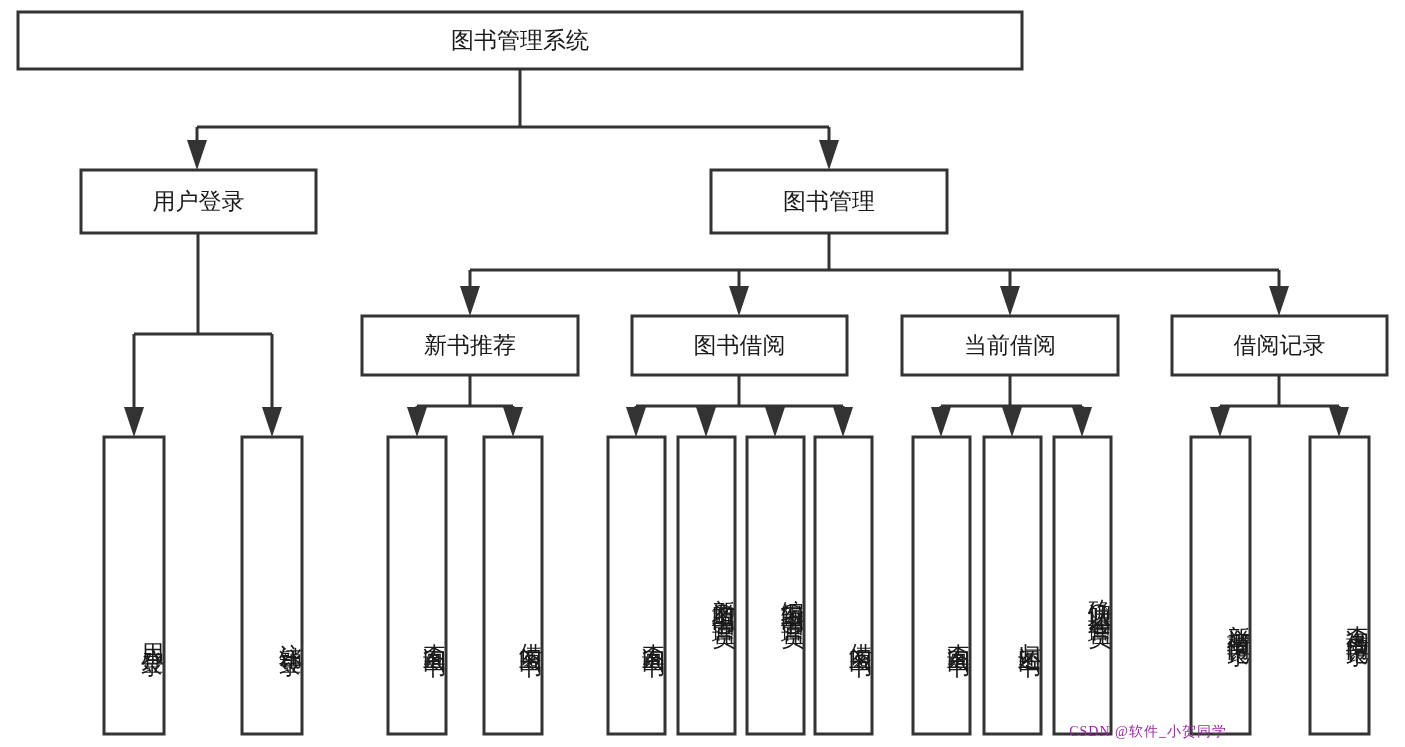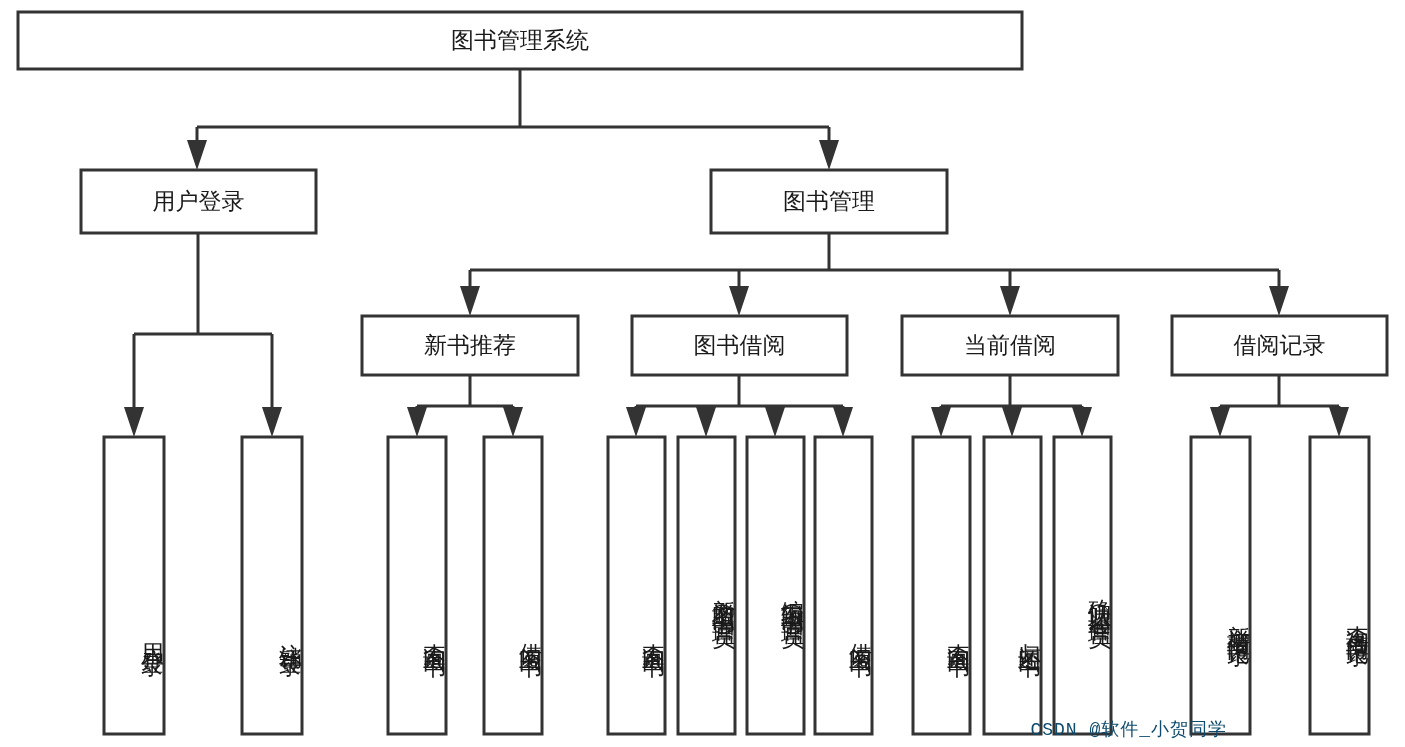--- a/index.html
+++ b/index.html
@@ -60,23 +60,23 @@
     line-height: 1;
     display: flex;
     align-items: flex-start;
     justify-content: center;
     pointer-events: none;
   }
   .watermark {
     position: absolute;
     right: 14px;
     bottom: 6px;
-    font-family: Liberation Mono, monospace;
-    font-size: 18px;
-    color: #0c4a6e;
+    font-family: Liberation Serif, serif;
+    font-size: 14px;
+    color: #a21caf;
     letter-spacing: 1px;
     white-space: nowrap;
   }
 </style>
 </head>
 <body>
 
 <div id="diagram-root">
 
   <svg class="flow" viewBox="0 0 1405 747">

